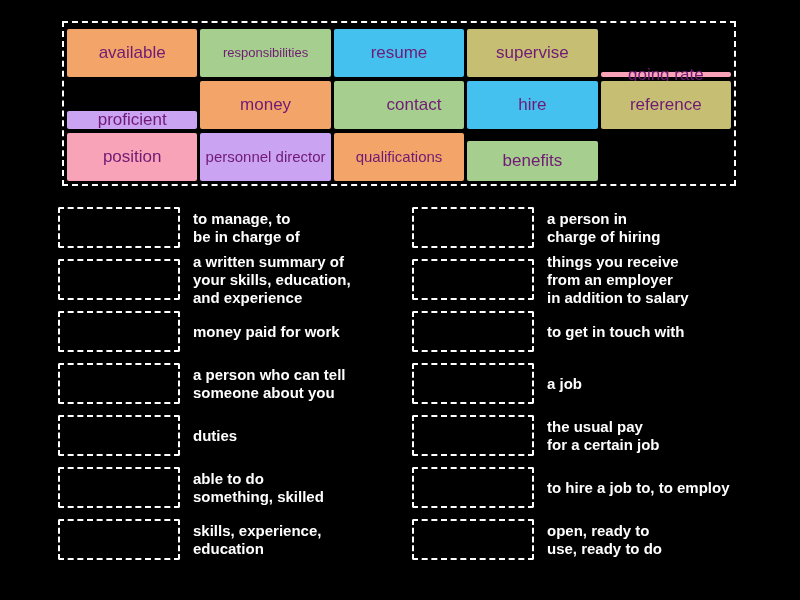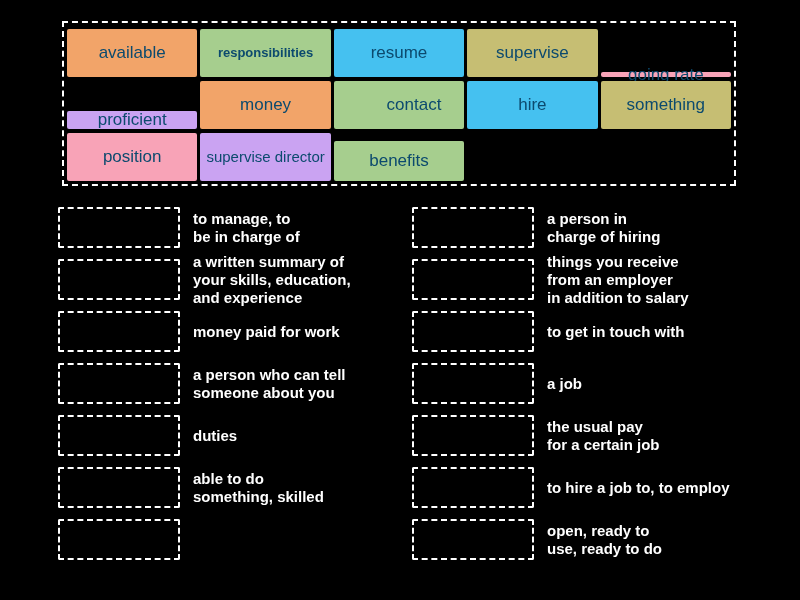--- a/index.html
+++ b/index.html
@@ -5,23 +5,23 @@
   html,body{margin:0;padding:0;width:800px;height:600px;background:#000;overflow:hidden;
     font-family:"Liberation Sans","DejaVu Sans",sans-serif;}
   .stage{position:relative;width:800px;height:600px;background:#000;}
 
   
   .word-bank{position:absolute;left:62px;top:21px;width:674px;height:165px;
     box-sizing:border-box;border:2px dashed #fff;padding:6px 3px 3px 3px;
     display:grid;grid-template-columns:repeat(5,1fr);grid-auto-rows:48px;
     column-gap:3px;row-gap:4px;}
   .tile{display:flex;align-items:center;justify-content:center;text-align:center;
-    color:#0c4a6e;font-size:17px;line-height:1.12;border-radius:2px;cursor:grab;
+    color:#701a75;font-size:17px;line-height:1.12;border-radius:2px;cursor:grab;
     padding:0 2px;box-sizing:border-box;}
-  .tile.t-13{font-size:13px;font-weight:bold;}
+  .tile.t-13{font-size:13px;}
   .tile.t-15{font-size:15px;}
   .cell-empty{background:transparent;}
 
   
   .match-list{position:absolute;top:207px;display:flex;flex-direction:column;gap:11px;}
   .match-list.left{left:58px;}
   .match-list.right{left:412px;}
   .match-row{display:flex;align-items:center;height:41px;}
   .answer-slot{width:122px;height:41px;box-sizing:border-box;border:2px dashed #fff;
     flex:0 0 auto;border-radius:2px;}
@@ -36,23 +36,24 @@
   <div class="word-bank">
     <div class="tile" style="background: rgb(242, 164, 105);">available</div>
     <div class="tile t-13" style="background: rgb(166, 206, 142);">responsibilities</div>
     <div class="tile" style="background: rgb(69, 193, 240);">resume</div>
     <div class="tile" style="background: rgb(198, 190, 115);">supervise</div>
     <div class="tile" style="background: rgb(248, 163, 183); margin-top: 43px;">going rate</div>
     <div class="tile" style="background: rgb(202, 163, 242); margin-top: 30px;">proficient</div>
     <div class="tile" style="background: rgb(242, 164, 105);">money</div>
     <div class="tile" style="background: rgb(166, 206, 142); padding-left: 32px;">contact</div>
     <div class="tile" style="background: rgb(69, 193, 240);">hire</div>
-    <div class="tile" style="background: rgb(198, 190, 115);">something</div>
+    <div class="tile" style="background: rgb(198, 190, 115);">reference</div>
     <div class="tile" style="background: rgb(248, 163, 183);">position</div>
-    <div class="tile t-15" style="background: rgb(202, 163, 242);">supervise director</div>
+    <div class="tile t-15" style="background: rgb(202, 163, 242);">personnel director</div>
+    <div class="tile t-15" style="background: rgb(242, 164, 105);">qualifications</div>
     <div class="tile" style="background: rgb(166, 206, 142); margin-top: 8px;">benefits</div>
     <div class="cell-empty"></div>
   </div>
 
   <div class="match-list left">
     <div class="match-row">
       <div class="answer-slot"></div>
       <div class="definition">to manage, to
 be in charge of</div>
     </div>
@@ -75,20 +76,22 @@
       <div class="answer-slot"></div>
       <div class="definition">duties</div>
     </div>
     <div class="match-row">
       <div class="answer-slot"></div>
       <div class="definition">able to do
 something, skilled</div>
     </div>
     <div class="match-row">
       <div class="answer-slot"></div>
+      <div class="definition">skills, experience,
+education</div>
     </div>
   </div>
 
   <div class="match-list right">
     <div class="match-row">
       <div class="answer-slot"></div>
       <div class="definition">a person in
 charge of hiring</div>
     </div>
     <div class="match-row">

